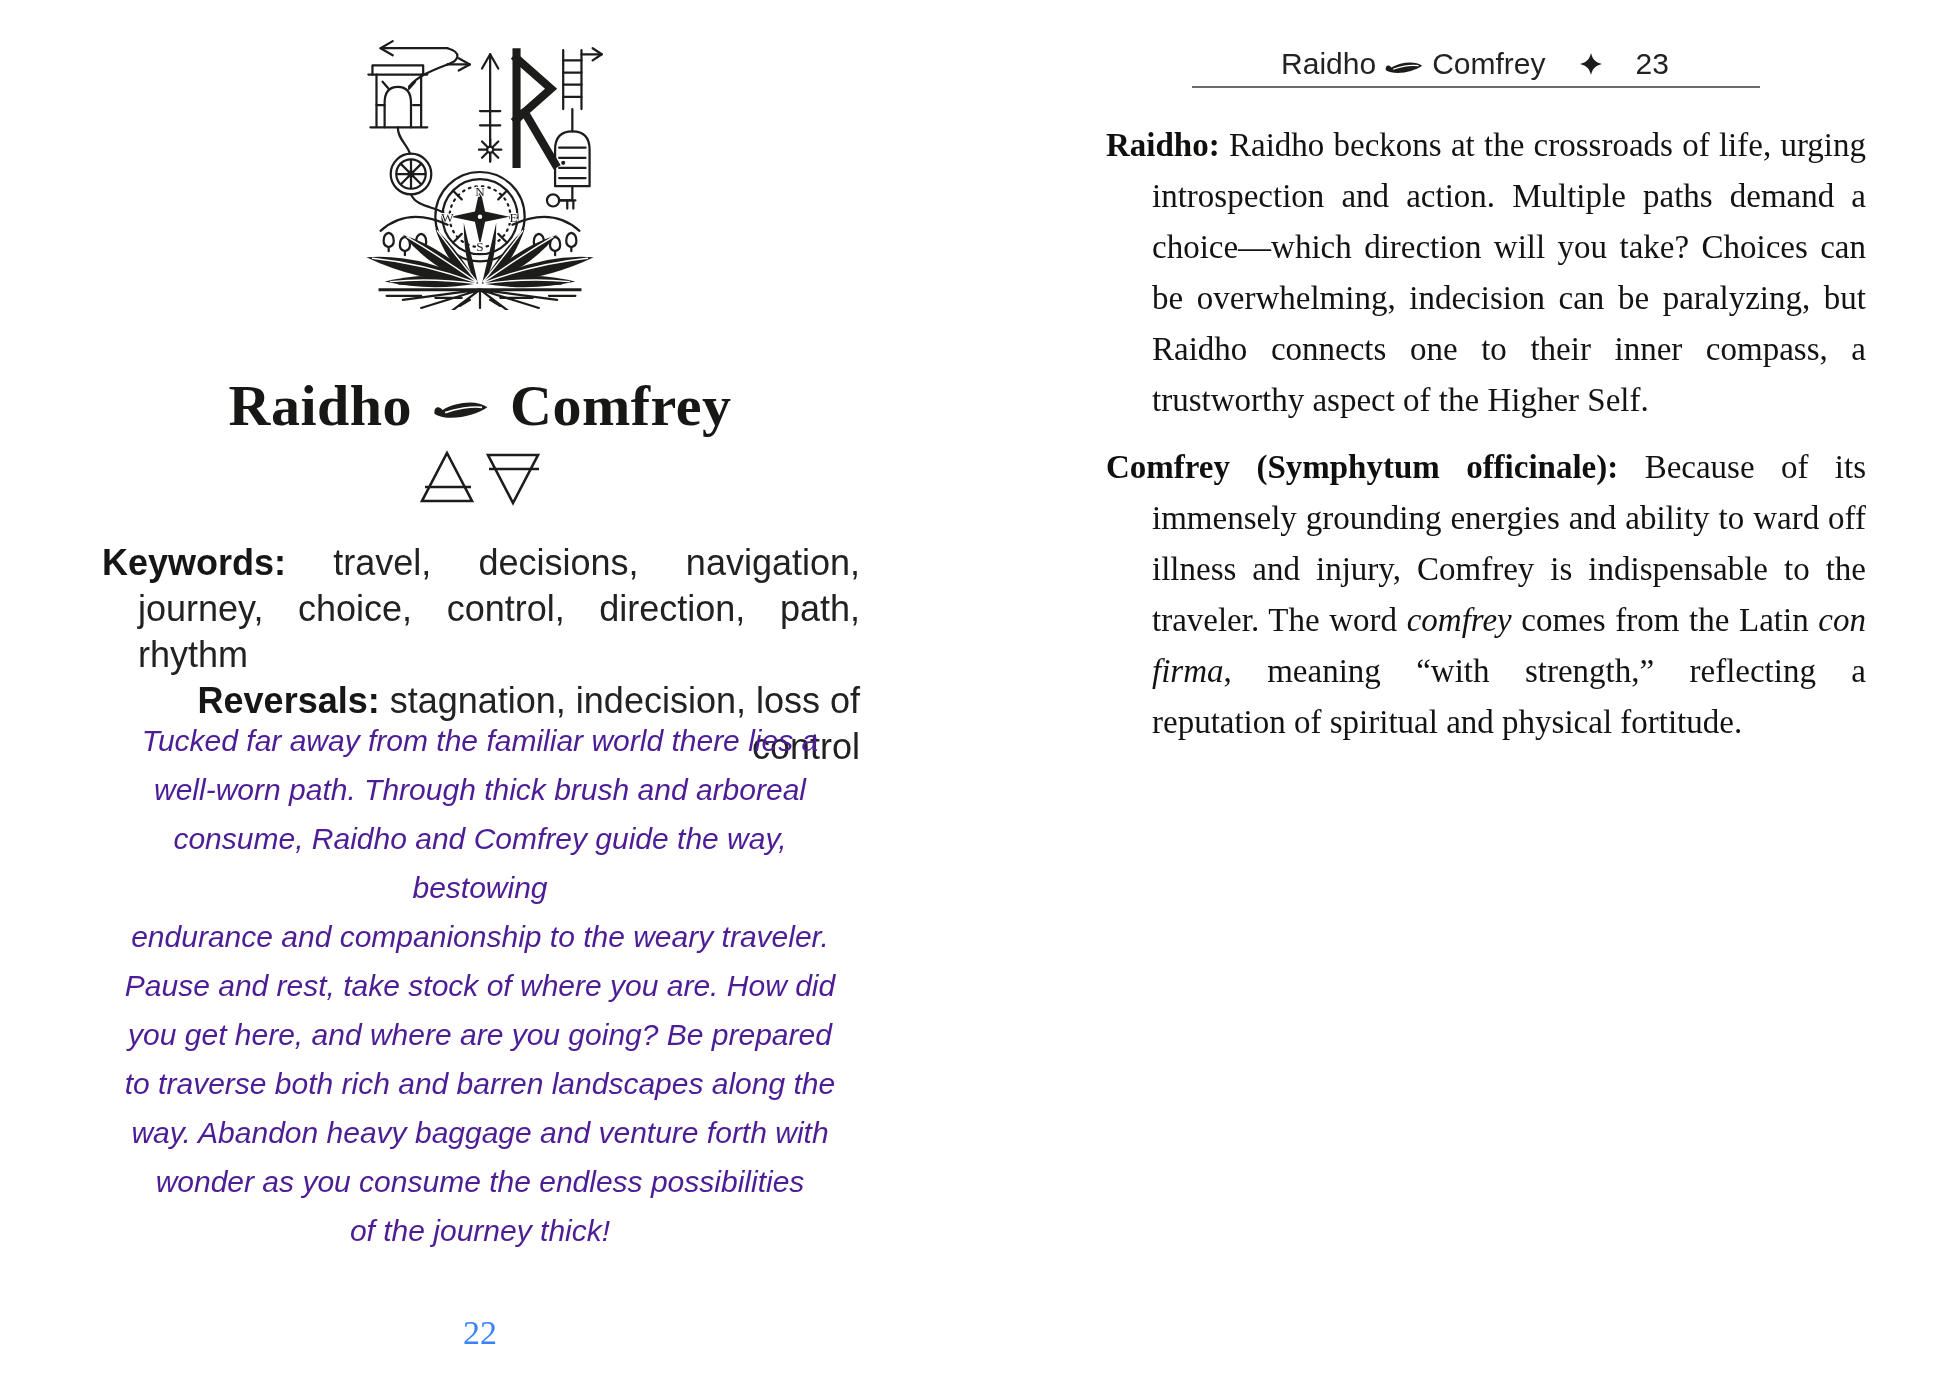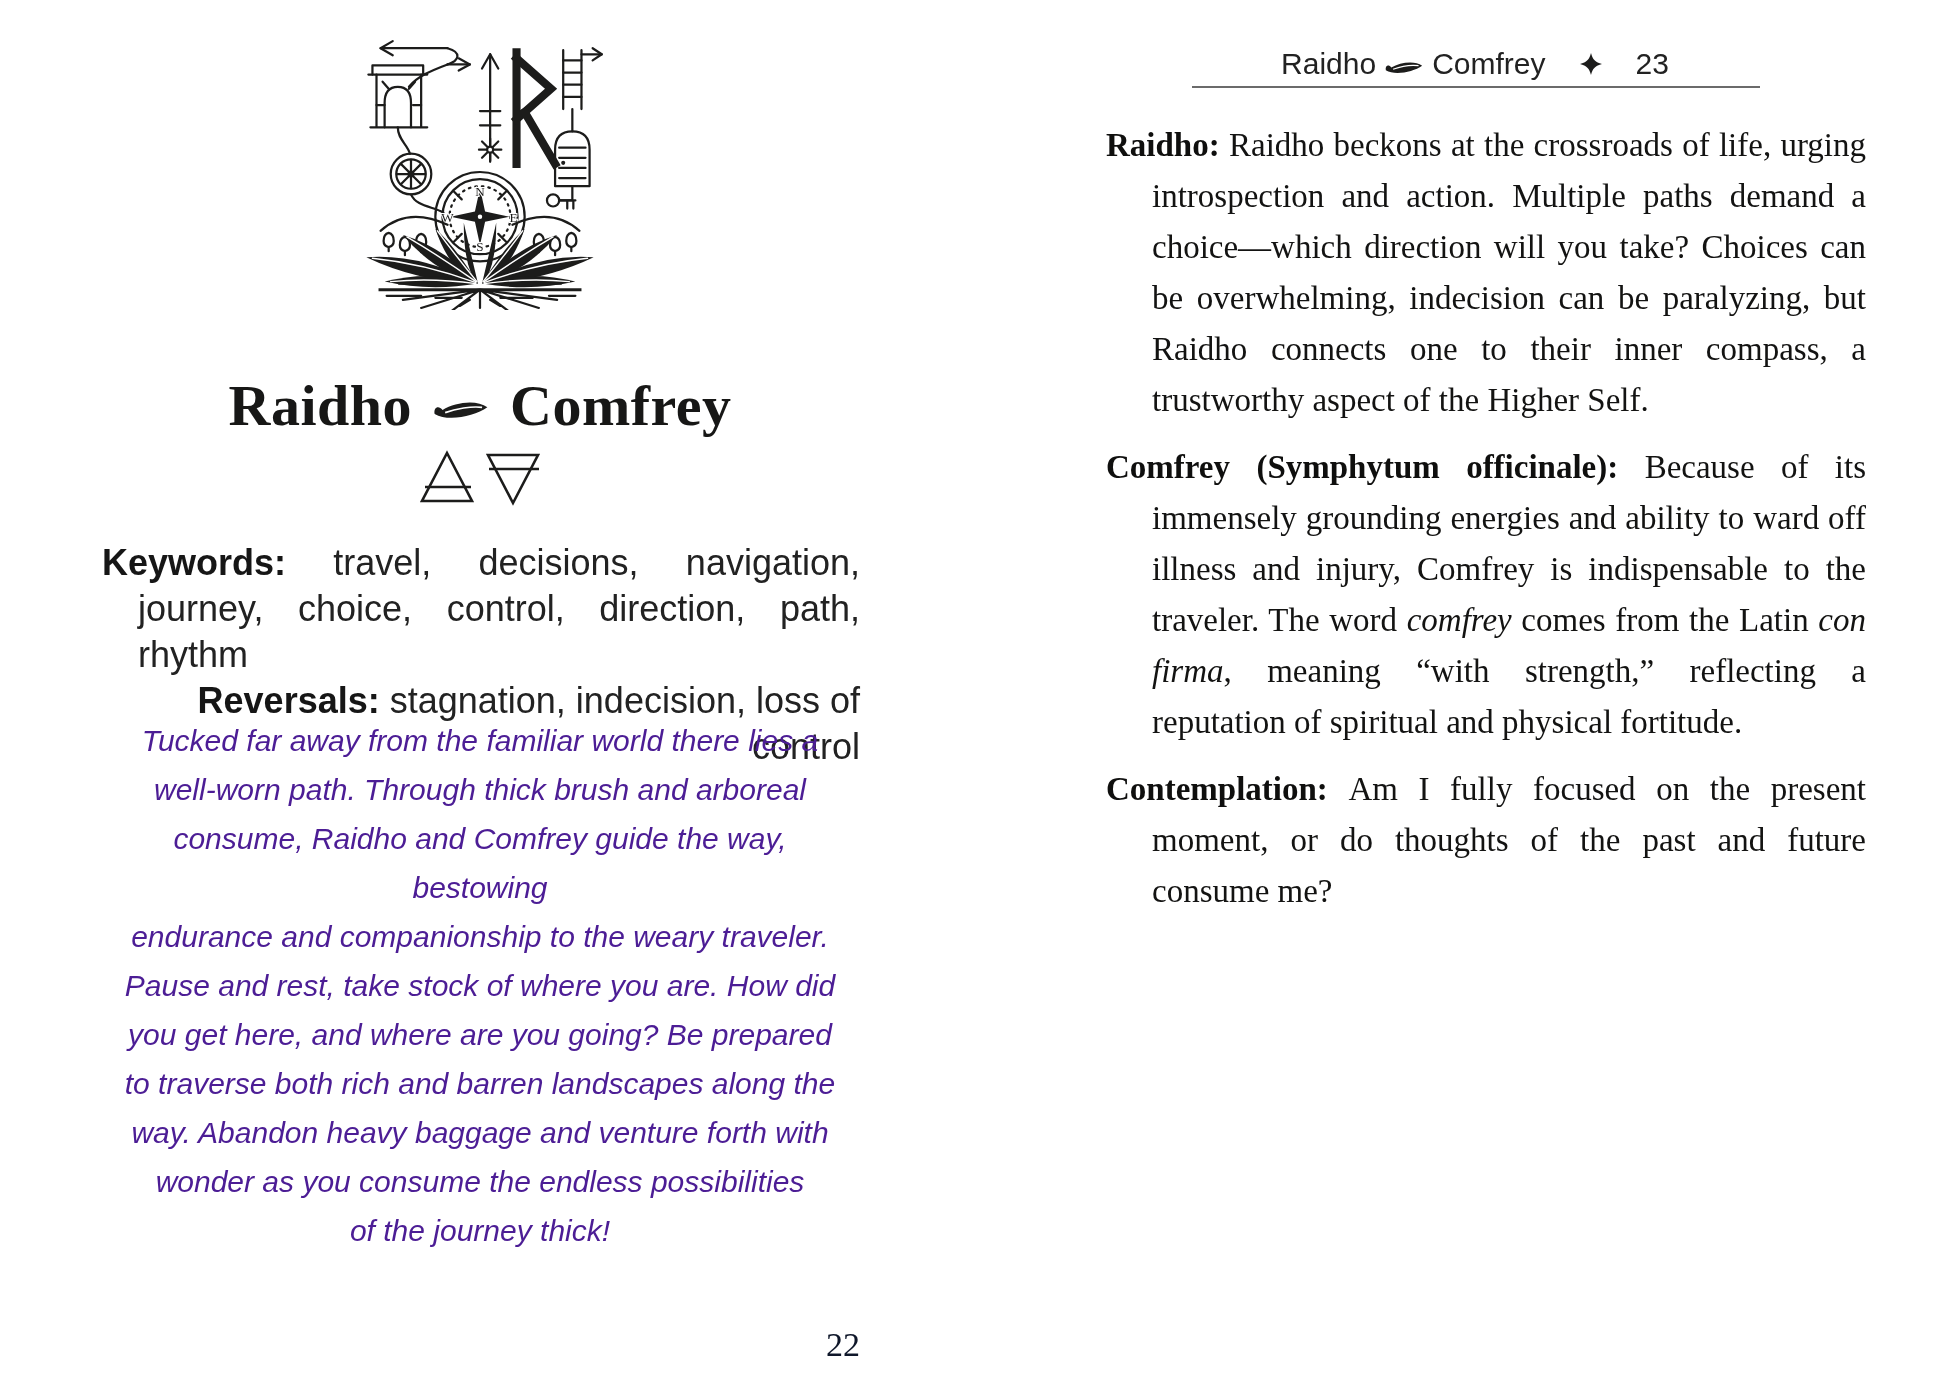--- a/index.html
+++ b/index.html
@@ -37,22 +37,22 @@
   .keywords-block p.no-just{text-align:right;}
   .lead{font-weight:bold;color:#161616;}
 
   .verse{
     left:108px;top:716px;width:744px;text-align:center;
     font-family:"Liberation Sans", sans-serif;font-style:italic;
     font-size:30px;line-height:49px;color:#4c1d95;
   }
 
   .folio-left{
-    left:100px;top:1314px;width:760px;text-align:right;
-    font-size:34px;color:#0f172a;margin-top:12px;
+    left:100px;top:1314px;width:760px;text-align:center;
+    font-size:34px;color:#3b82f6;
   }
 
   
   .running-head{
     left:1095px;top:44px;width:760px;height:40px;
     display:flex;align-items:center;justify-content:center;
     font-family:"Liberation Sans", sans-serif;font-size:30px;color:#222;
   }
   .running-head .leaf{width:40px;height:17px;margin:6px 8px 0 8px;}
   .running-head .gap{display:inline-block;width:34px;}
@@ -257,15 +257,14 @@
       <path d="M10 0 C11.5 6 14 8.5 20 10 C14 11.5 11.5 14 10 20 C8.5 14 6 11.5 0 10 C6 8.5 8.5 6 10 0 Z" fill="#1c1c1b"></path>
     </svg>
     <span class="gap"></span>
     <span>23</span>
   </div>
   <div class="abs head-rule"></div>
 
   <div class="abs entries">
     <p><span class="b">Raidho: </span><span>Raidho beckons at the crossroads of life, urging introspection and action. Multiple paths demand a choice—which direction will you take? Choices can be overwhelming, indecision can be paralyzing, but Raidho connects one to their inner compass, a trustworthy aspect of the Higher Self.</span></p>
     <p><span class="b">Comfrey (Symphytum officinale): </span><span>Because of its immensely grounding energies and ability to ward off illness and injury, Comfrey is indispensable to the traveler. The word </span><span class="i">comfrey</span><span> comes from the Latin </span><span class="i">con firma</span><span>, meaning “with strength,” reflecting a reputation of spiritual and physical fortitude.</span></p>
-    <p><span class="b">Contemplation: </span><span>Am I fully focused on the present moment, or do thoughts of the past and future consume me?</span></p>
   </div>
 </div>
 
 </body></html>

